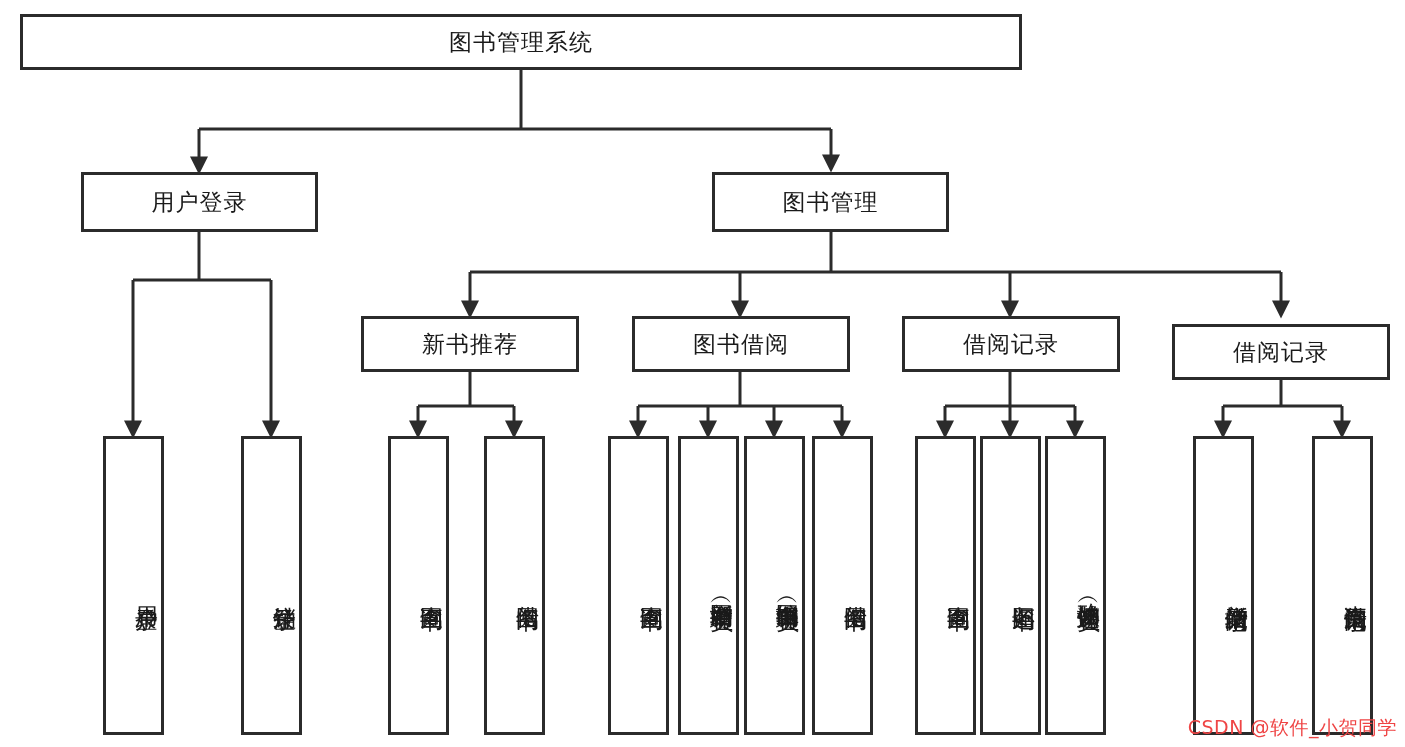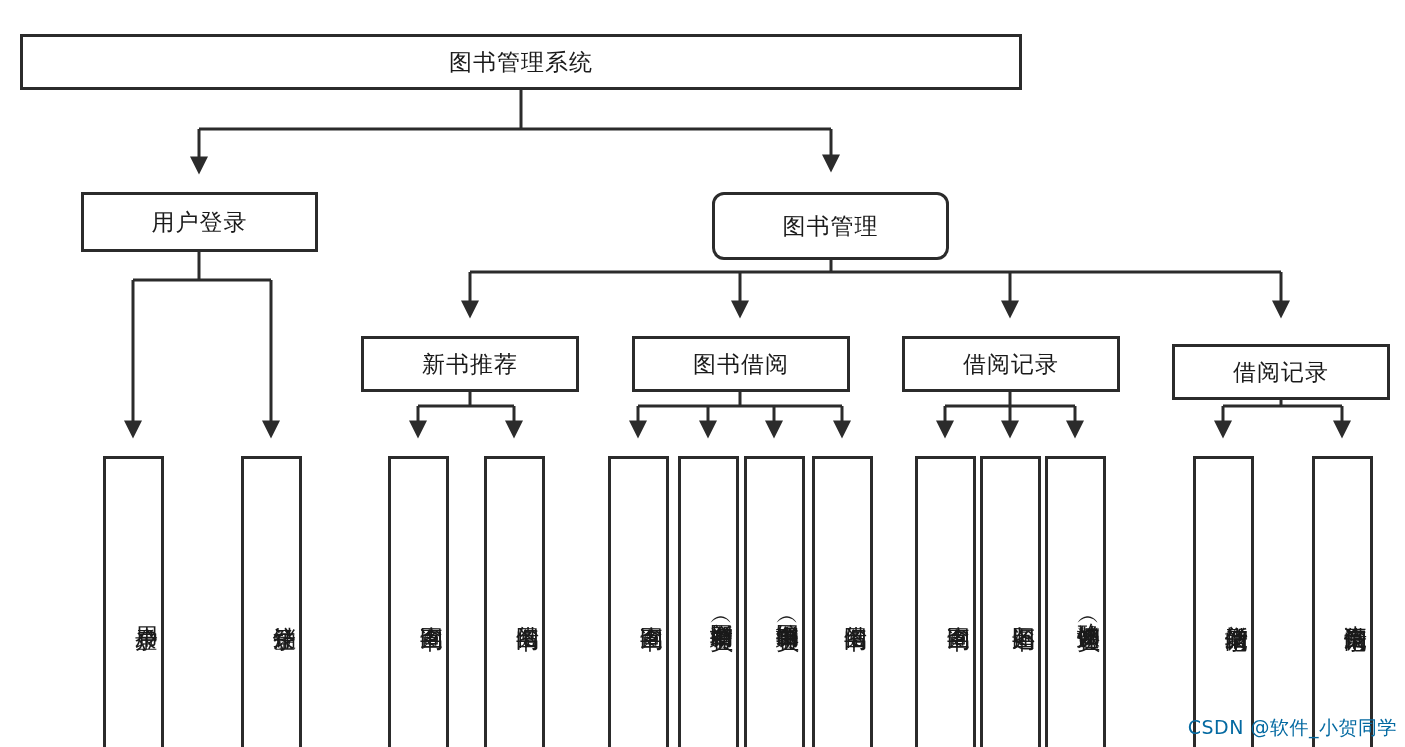--- a/index.html
+++ b/index.html
@@ -19,21 +19,20 @@
   }
   .node {
     position: absolute;
     box-sizing: border-box;
     border: 3px solid #2b2b2b;
     background: #ffffff;
     display: flex;
     align-items: center;
     justify-content: center;
     color: #1a1a1a;
-    margin-top: 20px;
   }
   .node.h {
     font-size: 23px;
     letter-spacing: 1px;
   }
   .node.v {
     writing-mode: vertical-rl;
     text-orientation: upright;
     font-size: 23px;
     line-height: 1.26;
@@ -54,21 +53,21 @@
     top: 0;
     width: 1405px;
     height: 747px;
     pointer-events: none;
   }
   .watermark {
     position: absolute;
     right: 8px;
     bottom: 6px;
     font-size: 19px;
-    color: #0369a1;
+    color: #ef4444;
     letter-spacing: 0.5px;
     white-space: nowrap;
   }
 </style>
 </head>
 <body>
 
 <div id="canvas">
 
   <svg id="edges" viewBox="0 0 1405 747" xmlns="http://www.w3.org/2000/svg">
@@ -121,21 +120,21 @@
     </g>
   </svg>
 
   <div class="node h" style="left:20px; top:14px; width:1002px; height:56px;">
     <span>图书管理系统</span>
   </div>
 
   <div class="node h" style="left:81px; top:172px; width:237px; height:60px;">
     <span>用户登录</span>
   </div>
-  <div class="node h" style="left:712px; top:172px; width:237px; height:68px;border-radius:12px;">
+  <div class="node h" style="left:712px; top:172px; width:237px; height:60px;">
     <span>图书管理</span>
   </div>
 
   <div class="node h" style="left:361px; top:316px; width:218px; height:56px;">
     <span>新书推荐</span>
   </div>
   <div class="node h" style="left:632px; top:316px; width:218px; height:56px;">
     <span>图书借阅</span>
   </div>
   <div class="node h" style="left:902px; top:316px; width:218px; height:56px;">

